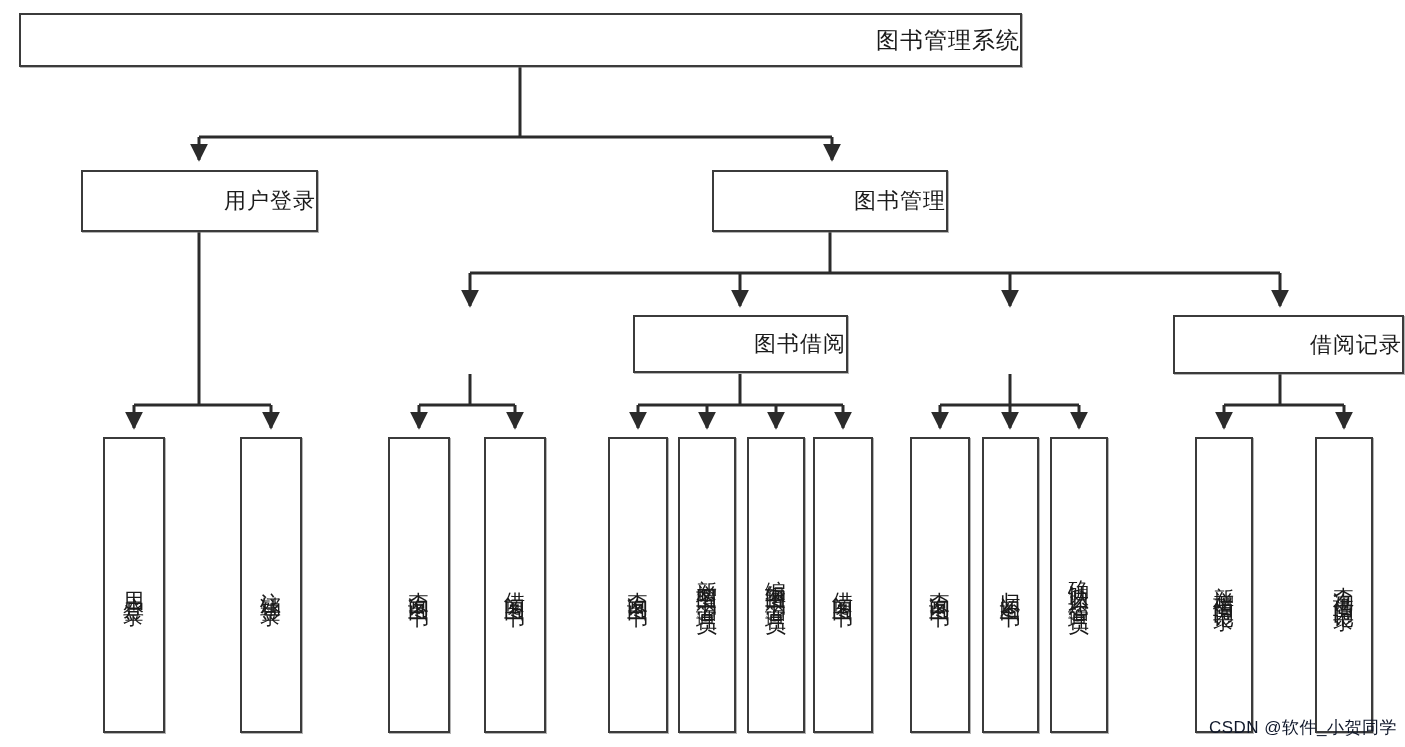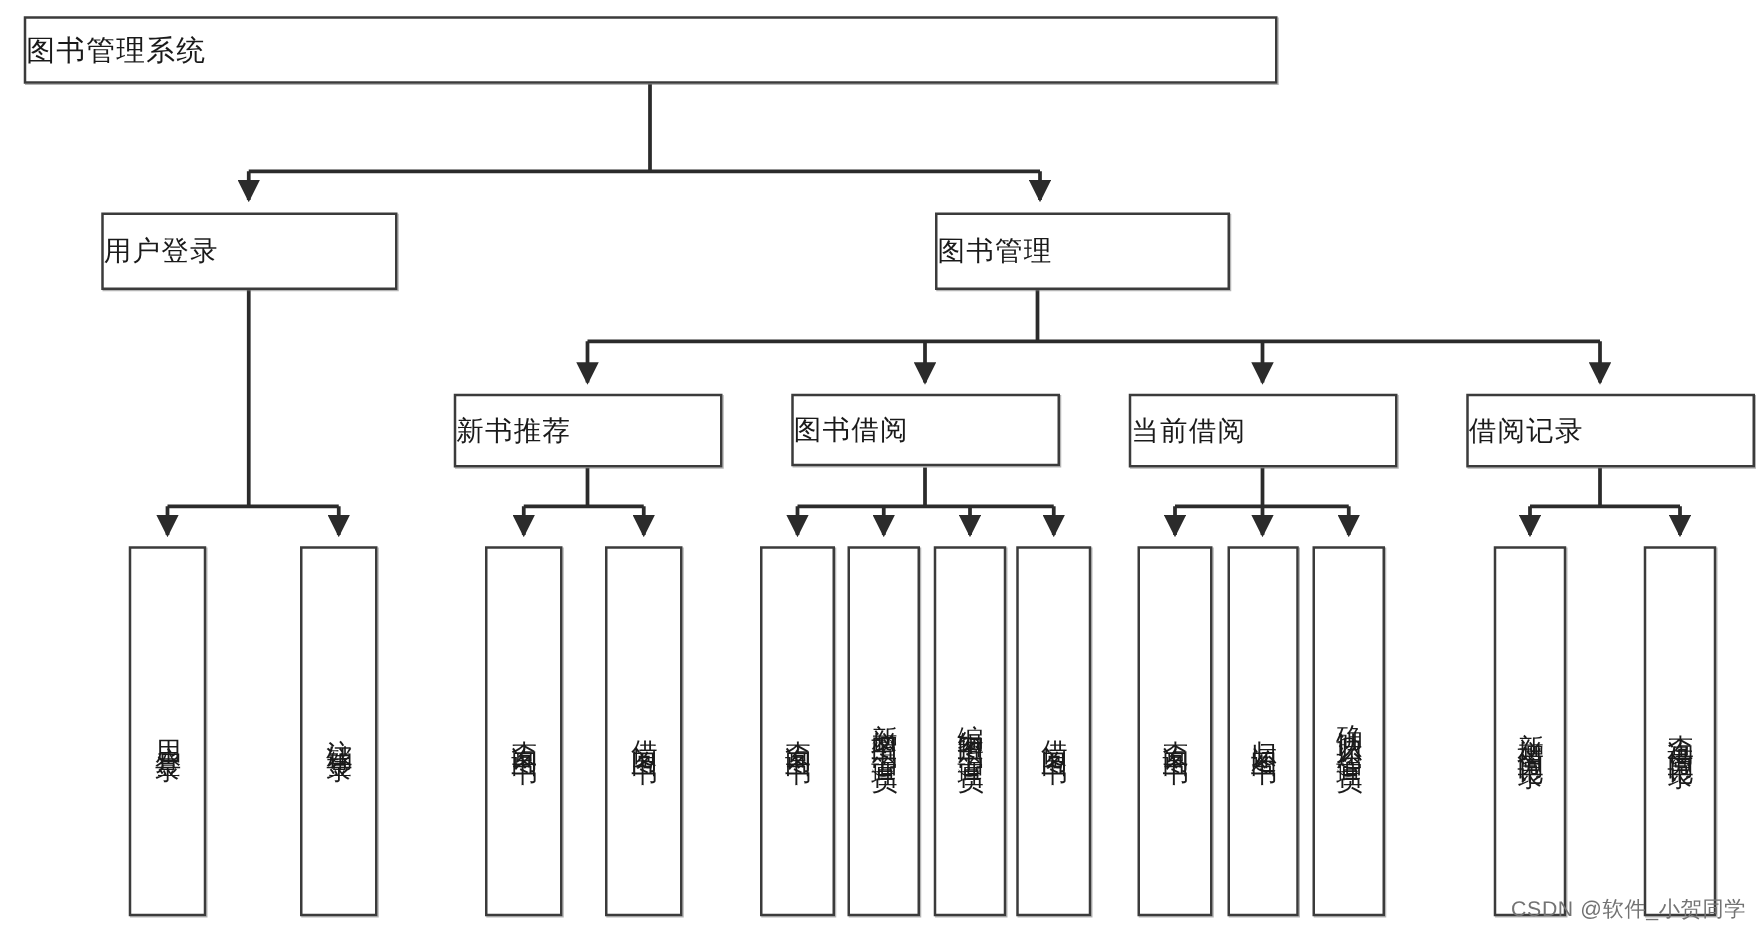--- a/index.html
+++ b/index.html
@@ -25,21 +25,21 @@
     height: 747px;
   }
   .node {
     position: absolute;
     box-sizing: border-box;
     background: #ffffff;
     border: 2px solid #3b3b3b;
     box-shadow: 1px 1px 0 0 rgba(120,120,120,0.55);
     display: flex;
     align-items: center;
-    justify-content: flex-start;
+    justify-content: flex-end;
     color: #1a1a1a;
     z-index: 3;
   }
   .node .label {
     font-size: 22px;
     letter-spacing: 1px;
     line-height: 1.15;
     white-space: nowrap;
   }
   .node.root .label { font-size: 23px; }
@@ -54,21 +54,21 @@
     letter-spacing: 5px;
     line-height: 1;
     white-space: nowrap;
     text-align: center;
   }
   .watermark {
     position: absolute;
     right: 8px;
     bottom: 8px;
     font-size: 17px;
-    color: #737373;
+    color: #0f172a;
     letter-spacing: 0.5px;
     z-index: 6;
     white-space: nowrap;
     pointer-events: none;
   }
 </style>
 </head>
 <body>
 
 <div id="canvas">
@@ -124,32 +124,26 @@
     </g>
   </svg>
 
   <div class="node root" style="left:19px; top:13px; width:1003px; height:54px;">
     <span class="label">图书管理系统</span>
   </div>
 
   <div class="node" style="left:81px; top:170px; width:237px; height:62px;">
     <span class="label">用户登录</span>
   </div>
-  <div class="node" style="left:712px; top:170px; width:236px; height:62px;margin-left:36px;">
+  <div class="node" style="left:712px; top:170px; width:236px; height:62px;">
     <span class="label">图书管理</span>
   </div>
 
-  <div class="node" style="left:363px; top:315px; width:215px; height:59px;">
-    <span class="label">新书推荐</span>
-  </div>
   <div class="node" style="left:633px; top:315px; width:215px; height:58px;">
     <span class="label">图书借阅</span>
-  </div>
-  <div class="node" style="left:903px; top:315px; width:215px; height:59px;">
-    <span class="label">当前借阅</span>
   </div>
   <div class="node" style="left:1173px; top:315px; width:231px; height:59px;">
     <span class="label">借阅记录</span>
   </div>
 
   <div class="node leaf" style="left:103px; top:437px; width:62px; height:296px;">
     <span class="label">用户登录</span>
   </div>
   <div class="node leaf" style="left:240px; top:437px; width:62px; height:296px;">
     <span class="label">注销登录</span>

